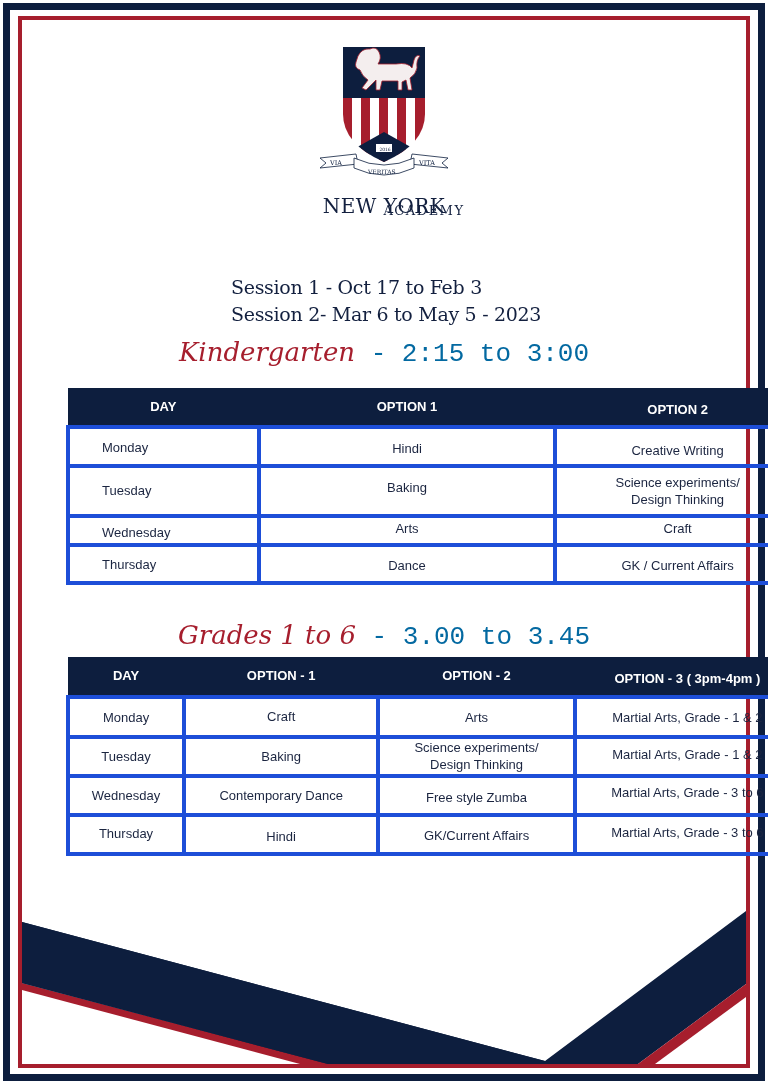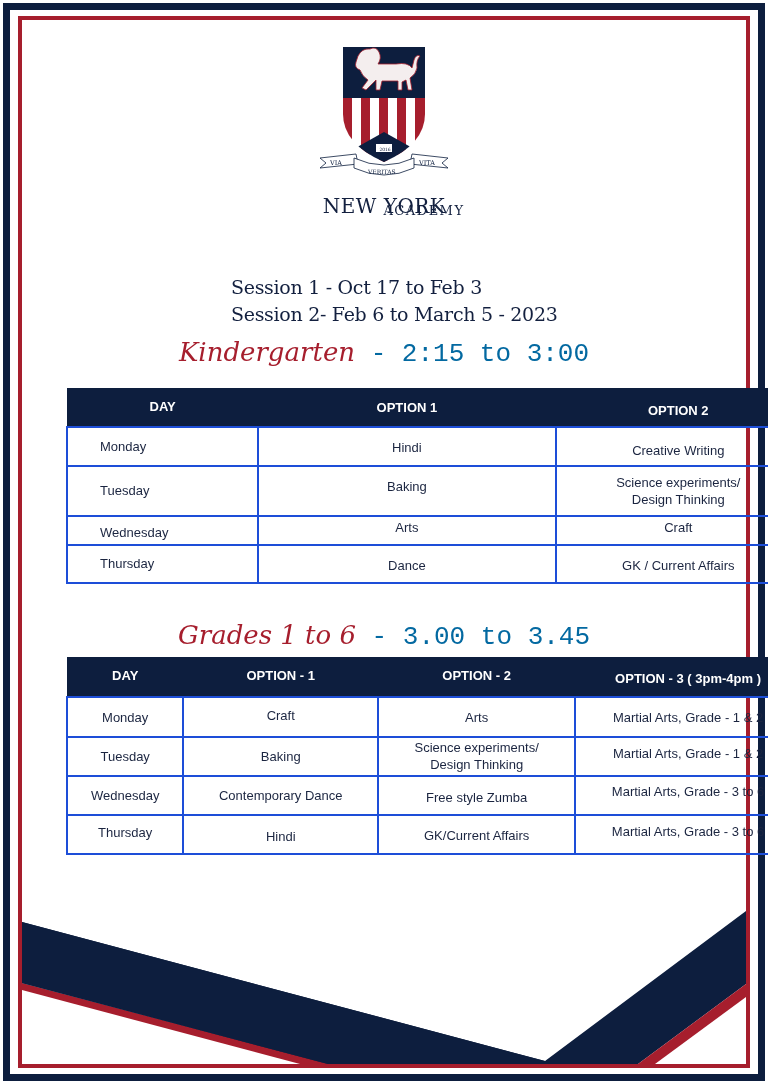--- a/index.html
+++ b/index.html
@@ -21,21 +21,21 @@
   .session.s2 { top: 303px; }
 
   .section-title { position: absolute; left: 0; width: 768px; text-align: center; font-size: 26px; white-space: nowrap; }
   .section-title .red { color: #a61e2d; font-family: "DejaVu Serif", serif; font-style: italic; }
   .section-title .navy { color: #0369a1; font-family: Liberation Mono, monospace; }
   .section-title.k { top: 337px; left: -0px; }
   .section-title.g { top: 609px; margin-top: 11px; }
 
   table.sched { position: absolute; left: 66px; width: 736px; border-collapse: collapse; font-family: Liberation Sans, sans-serif; font-size: 13px; color: #1b2540; padding-left: 8px; }
   table.sched th { background: #0d1e3e; color: #ffffff; font-weight: bold; font-size: 13px; text-align: center; border: 1px solid #0d1e3e; }
-  table.sched td { border: 2px solid #1d4ed8; text-align: center; line-height: 17px; padding: 0 4px; }
+  table.sched td { border: 4px solid #1d4ed8; text-align: center; line-height: 17px; padding: 0 4px; }
   table.k-table { top: 388px; }
   table.g-table { top: 657px; }
   table.k-table th { height: 38px; }
   table.g-table th { height: 39px; }
   table.k-table td.day { text-align: left; padding-left: 32px; }
   .cell-line { display: block; }
 </style>
 </head>
 <body>
 
@@ -84,21 +84,21 @@
     <text x="14" y="130.5" font-size="6.5" fill="#0d1e3e" font-family="DejaVu Serif, serif">VIA</text>
     <text x="52" y="140" font-size="6" fill="#0d1e3e" font-family="DejaVu Serif, serif">VERITAS</text>
     <text x="103" y="130.5" font-size="6.5" fill="#0d1e3e" font-family="DejaVu Serif, serif">VITA</text>
   </g>
 </svg>
 
 <div class="school-name l1">NEW YORK</div>
 <div class="school-name l2">ACADEMY</div>
 
 <div class="session s1">Session 1 - Oct 17 to Feb 3</div>
-<div class="session s2">Session 2- Feb 6 to March 5 - 2023</div>
+<div class="session s2">Session 2- Mar 6 to May 5 - 2023</div>
 
 <div class="section-title k"><span class="red">Kindergarten</span><span class="navy"> - 2:15 to 3:00</span></div>
 
 <table class="sched k-table">
   <colgroup>
       <col style="width:166px">
       <col style="width:258px">
       <col style="width:213px">
     </colgroup>
   <thead>

